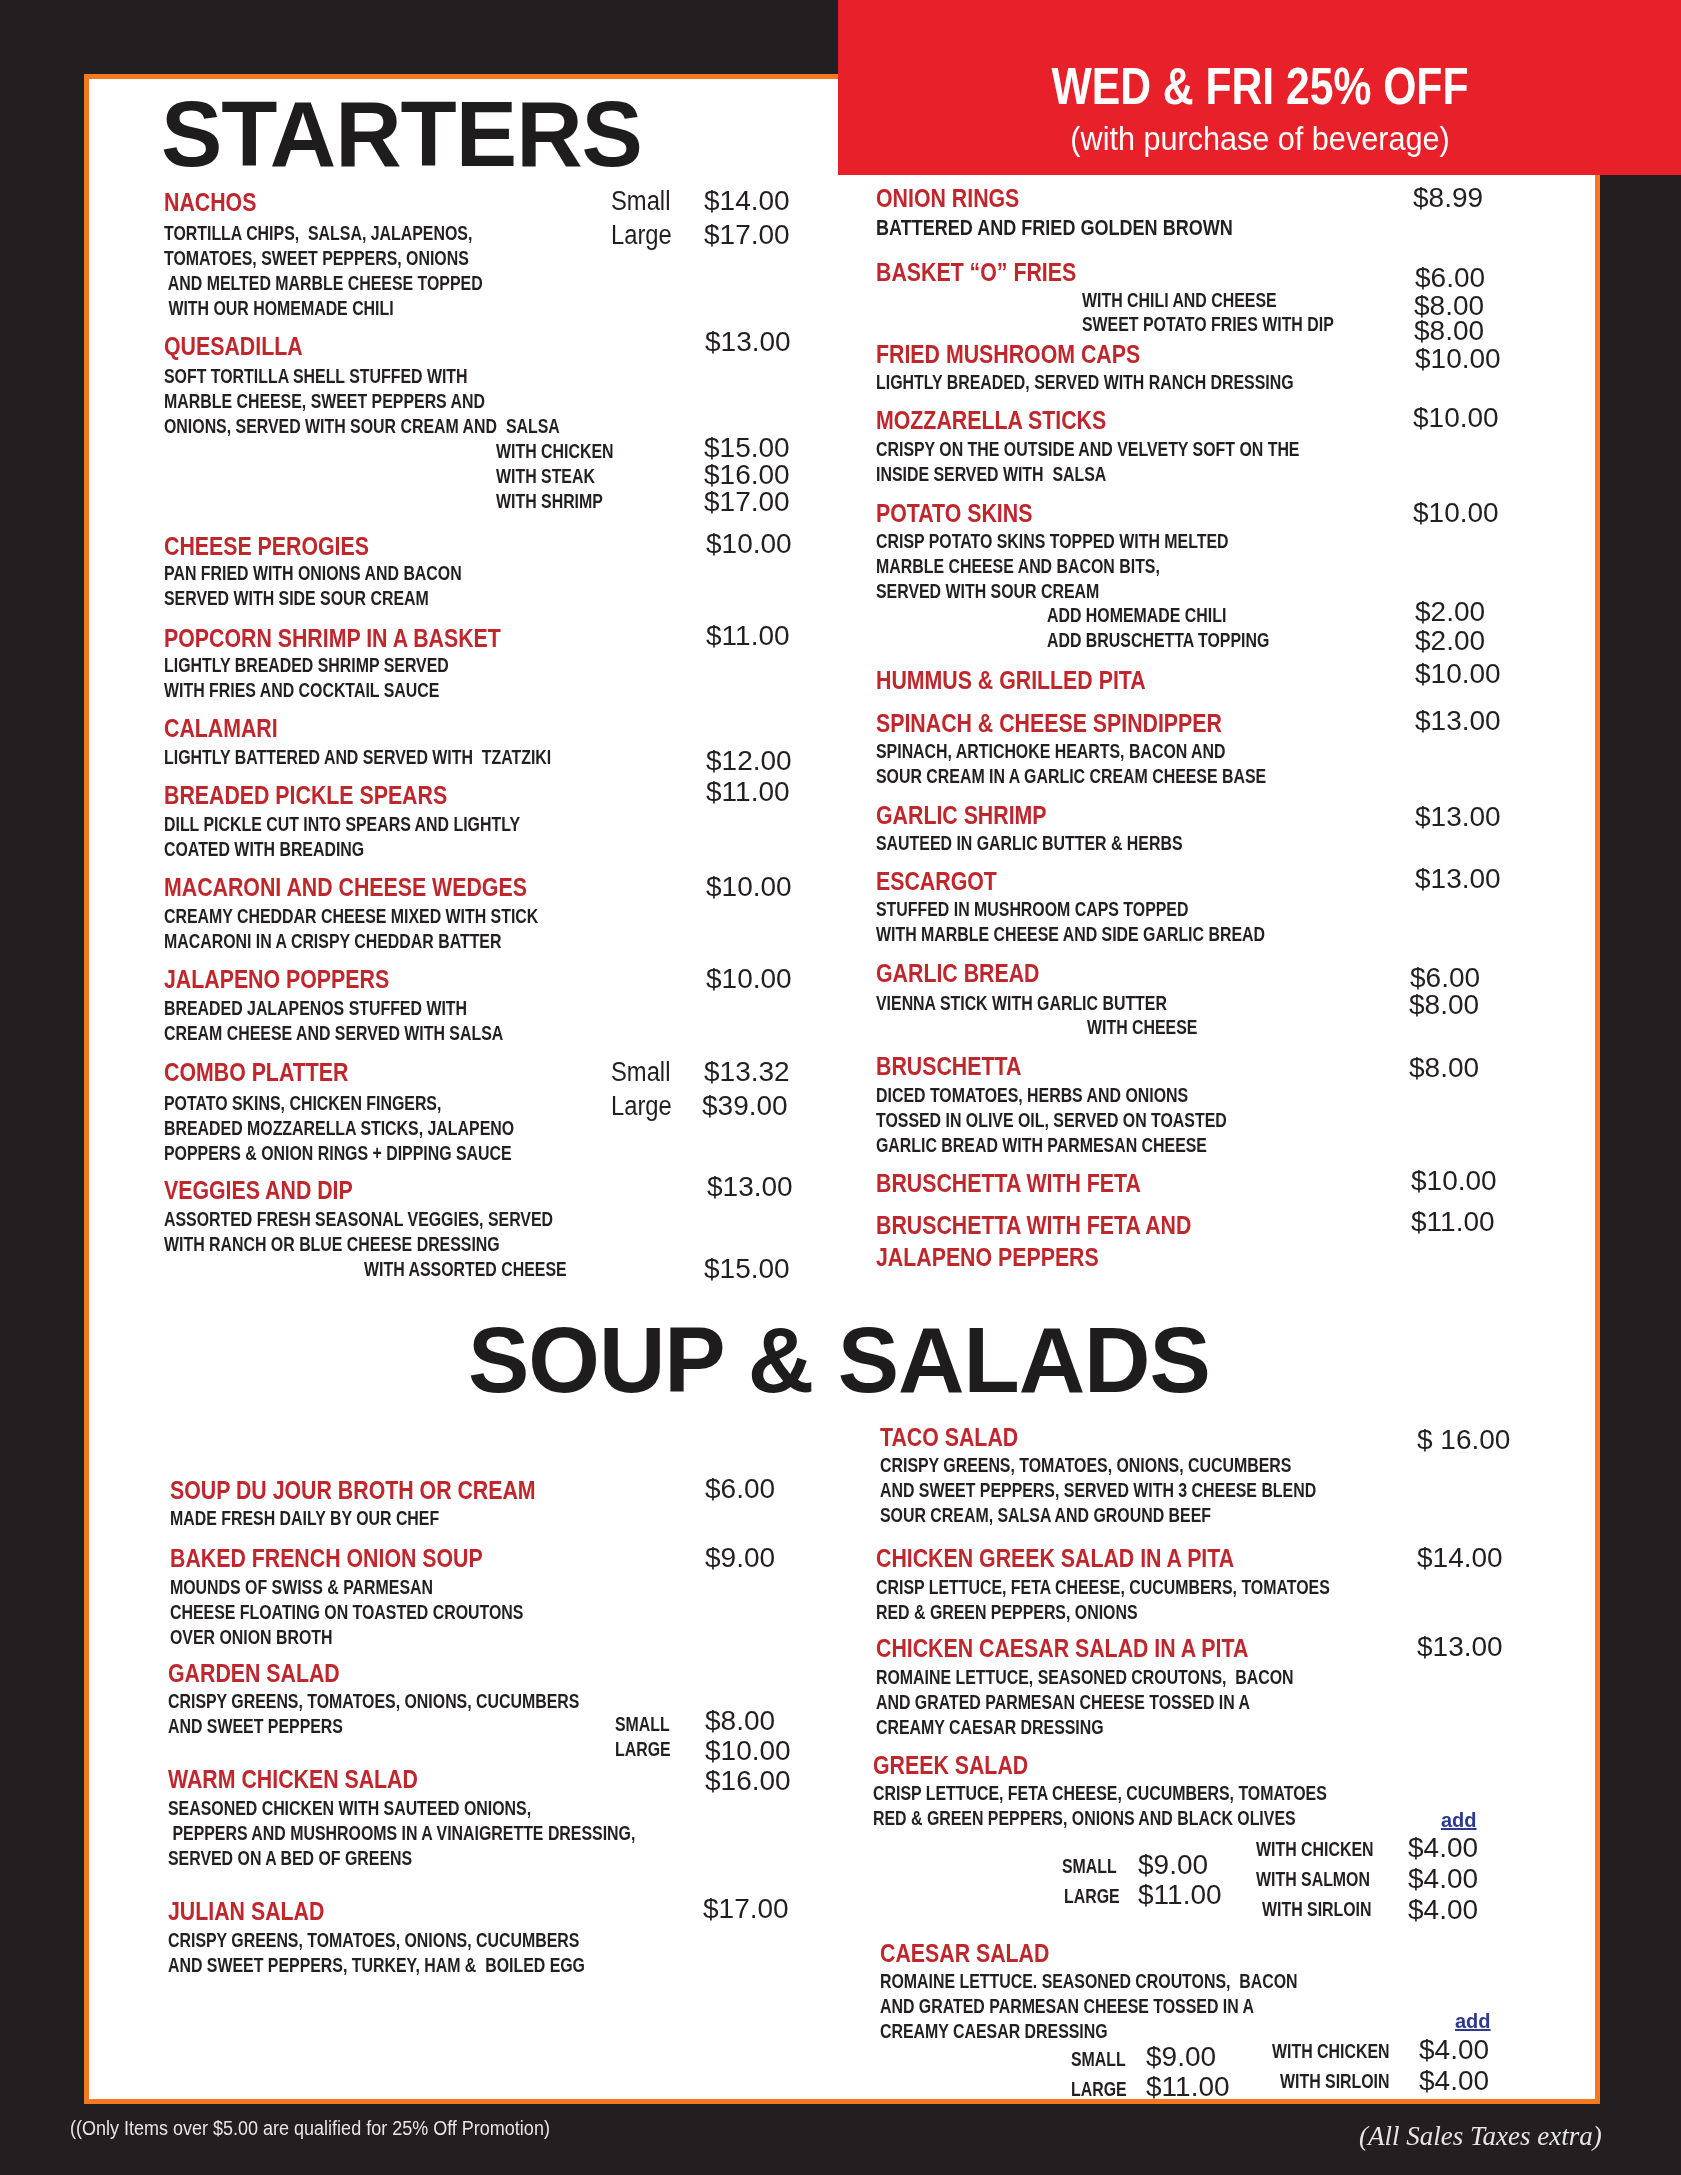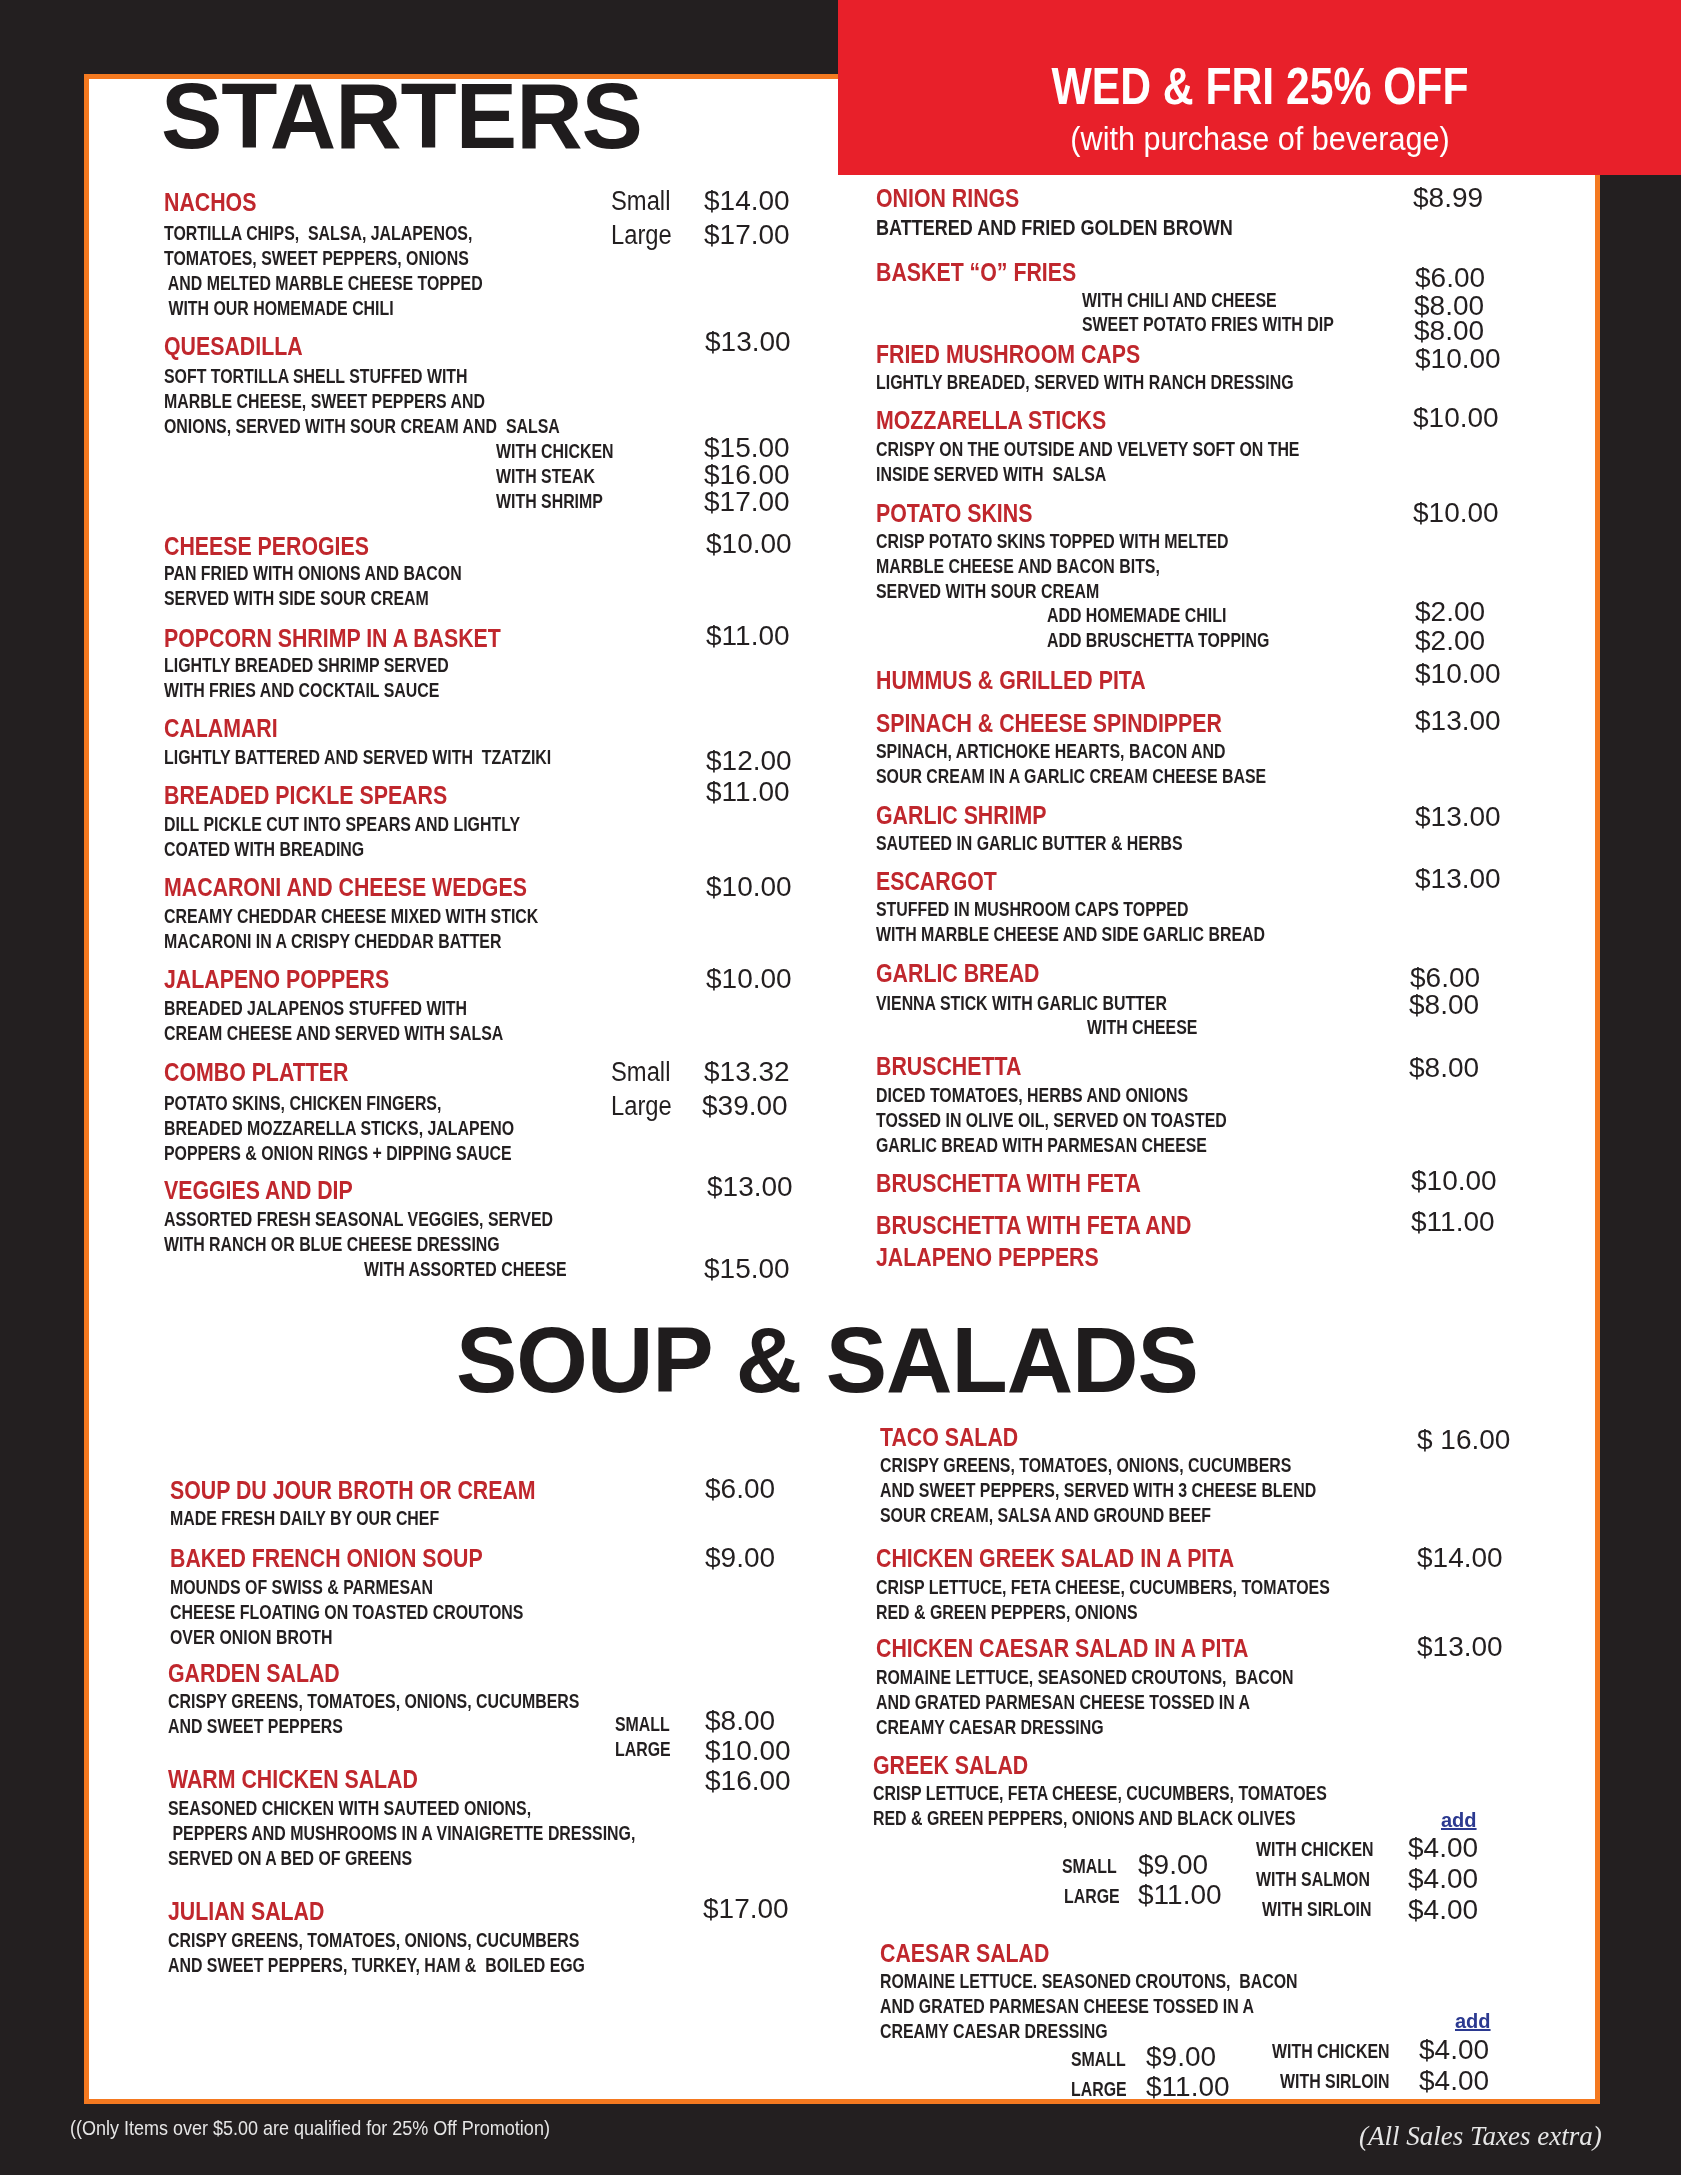--- a/index.html
+++ b/index.html
@@ -27,22 +27,22 @@
 <body>
 
 <div class="panel"></div>
 <div class="rightstrip"></div>
 
 <div class="promo">
   <div class="big">WED &amp; FRI 25% OFF</div>
   <div class="small">(with purchase of beverage)</div>
 </div>
 
-<div class="h1" style="left:161px;top:64px;">STARTERS</div>
-<div class="h1" style="left:456px;top:1308px;">SOUP &amp; SALADS</div>
+<div class="h1" style="left:161px;top:82px;">STARTERS</div>
+<div class="h1" style="left:468px;top:1308px;">SOUP &amp; SALADS</div>
 
 <div>
 
   <div class="item">
     <div class="nm" style="left:164px;top:187px;">NACHOS</div>
     <div class="ds" style="left:164px;top:221px;">TORTILLA CHIPS,  SALSA, JALAPENOS,
 TOMATOES, SWEET PEPPERS, ONIONS
  AND MELTED MARBLE CHEESE TOPPED
  WITH OUR HOMEMADE CHILI</div>
     <div class="sz" style="left:611px;top:186px;">Small</div>

